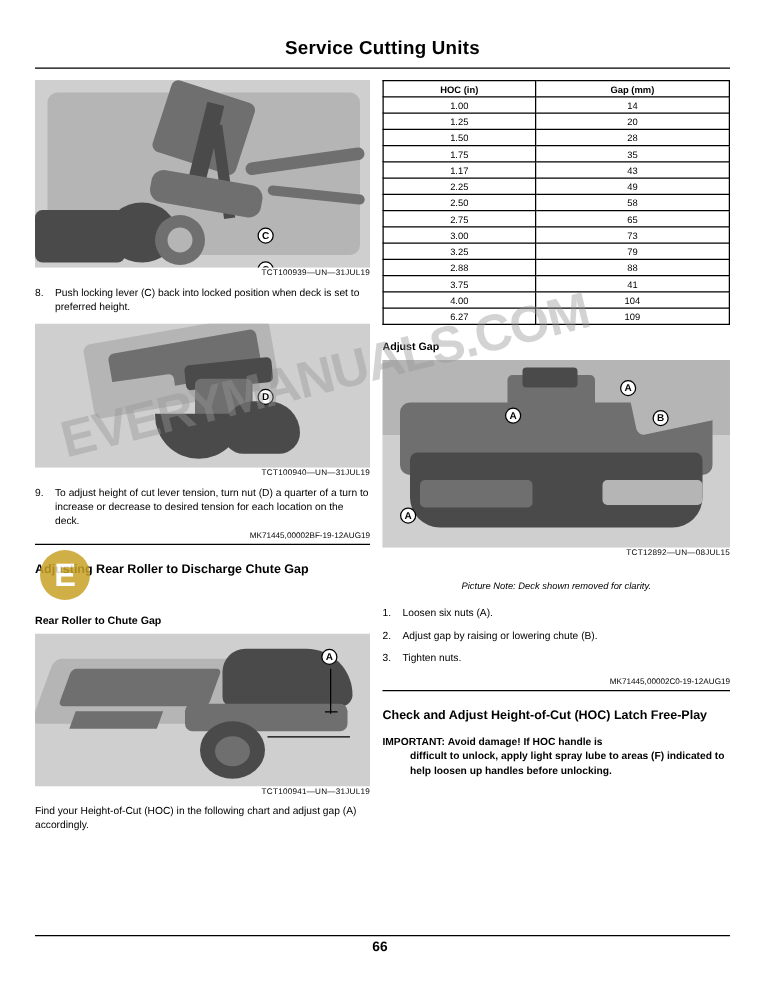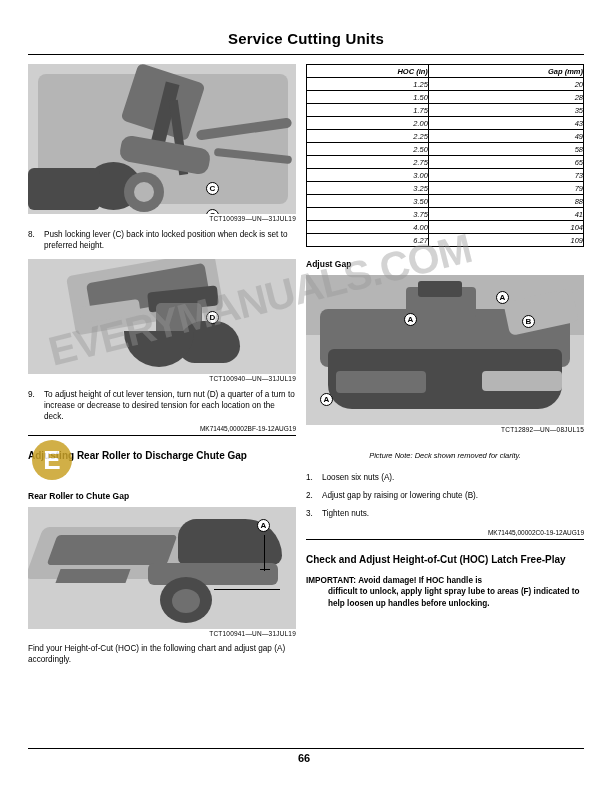--- a/index.html
+++ b/index.html
@@ -114,24 +114,23 @@
   .rule-thin { border-bottom: .8px solid #000; margin-top: 3px; }
 
   
   table.hoc {
     width: 100%;
     border-collapse: collapse;
     font-size: 7.5px;
   }
   table.hoc th, table.hoc td {
     border: .8px solid #000;
-    text-align: right;
+    text-align: center;
     padding: 1.2px 0;
     height: 13px;
-    font-style: italic;
   }
   table.hoc th { font-weight: bold; font-size: 7.5px; }
   table.hoc td.c1 { width: 44%; }
 
   
   .watermark {
     position: absolute;
     left: 44px; top: 330px;
     font-size: 41px;
     font-weight: bold;
@@ -251,33 +250,37 @@
 
     <table class="hoc">
       <thead>
         <tr>
           <th class="c1">HOC (in)</th>
           <th>Gap (mm)</th>
         </tr>
       </thead>
       <tbody>
         <tr>
+            <td class="c1">1.00</td>
+            <td>14</td>
+          </tr>
+        <tr>
             <td class="c1">1.25</td>
             <td>20</td>
           </tr>
         <tr>
             <td class="c1">1.50</td>
             <td>28</td>
           </tr>
         <tr>
             <td class="c1">1.75</td>
             <td>35</td>
           </tr>
         <tr>
-            <td class="c1">2.00</td>
+            <td class="c1">1.17</td>
             <td>43</td>
           </tr>
         <tr>
             <td class="c1">2.25</td>
             <td>49</td>
           </tr>
         <tr>
             <td class="c1">2.50</td>
             <td>58</td>
           </tr>
@@ -287,21 +290,21 @@
           </tr>
         <tr>
             <td class="c1">3.00</td>
             <td>73</td>
           </tr>
         <tr>
             <td class="c1">3.25</td>
             <td>79</td>
           </tr>
         <tr>
-            <td class="c1">3.50</td>
+            <td class="c1">2.88</td>
             <td>88</td>
           </tr>
         <tr>
             <td class="c1">3.75</td>
             <td>41</td>
           </tr>
         <tr>
             <td class="c1">4.00</td>
             <td>104</td>
           </tr>

